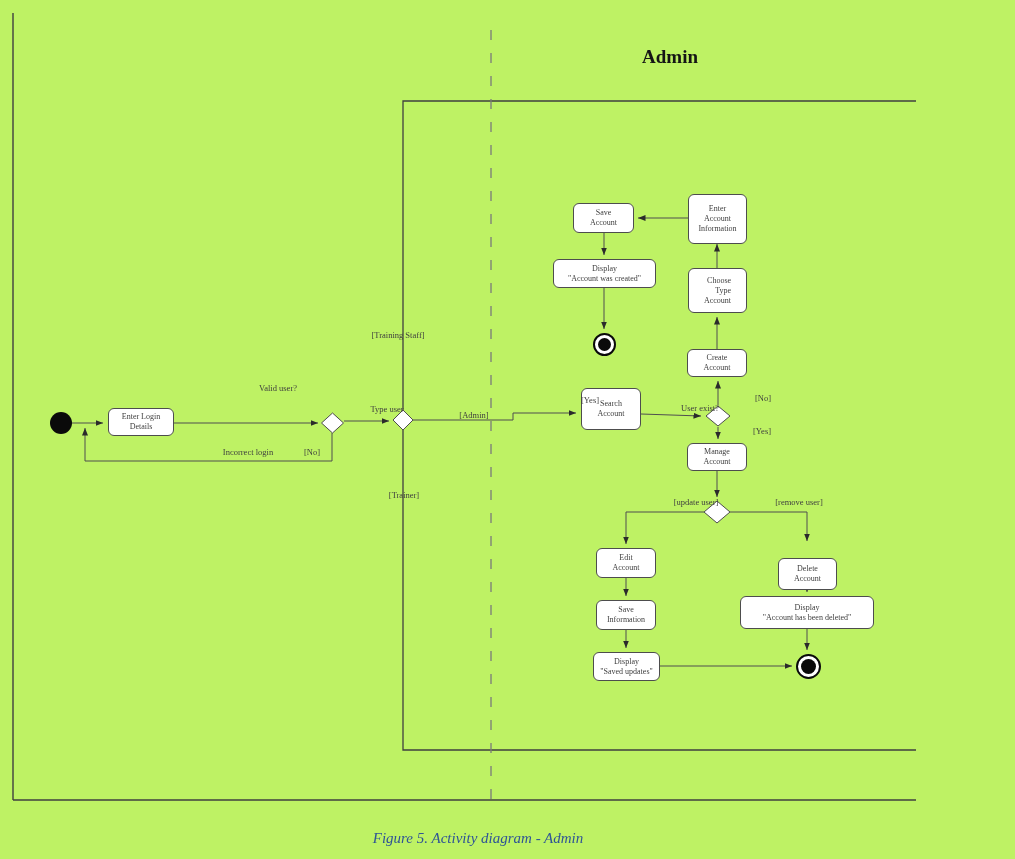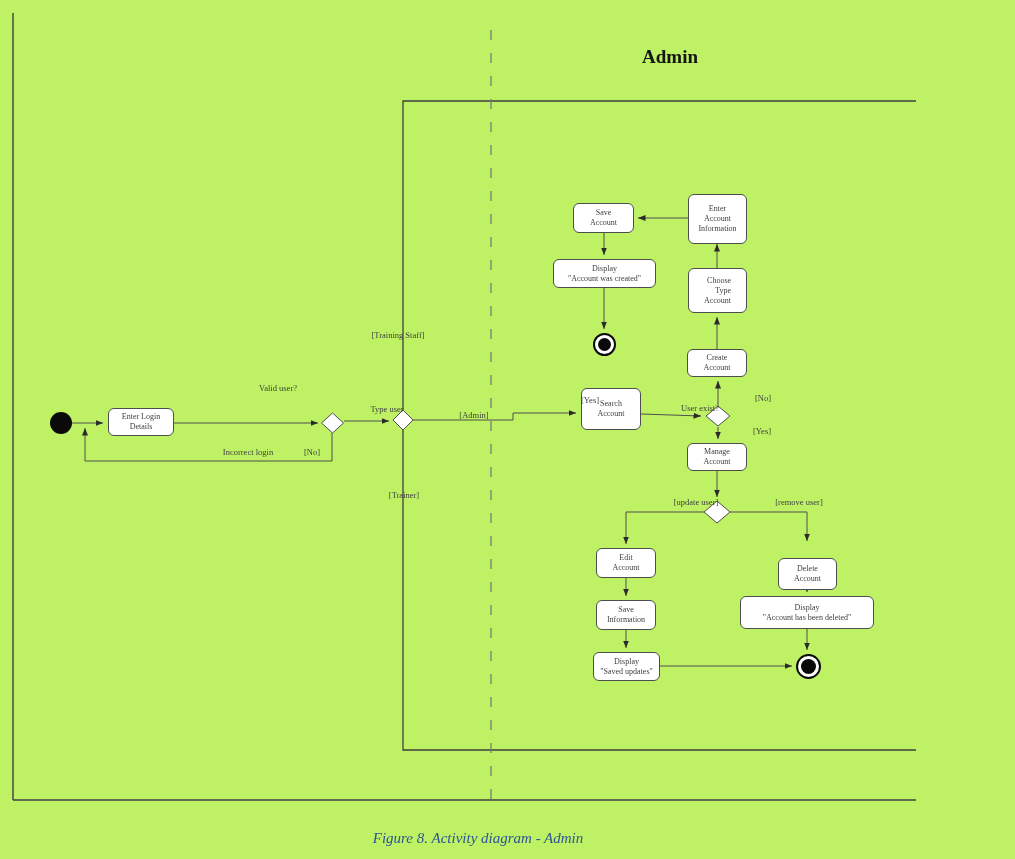--- a/index.html
+++ b/index.html
@@ -62,21 +62,21 @@
     <path d="M807,577 V592" stroke="#4f4f4f" stroke-width="1" fill="none" marker-end="url(#arw)"></path>
     <path d="M807,629 V650" stroke="#4f4f4f" stroke-width="1" fill="none" marker-end="url(#arw)"></path>
 
     <polygon points="321.5,423 332.5,413 343.5,423 332.5,433" fill="#fff" stroke="#4d4d4d" stroke-width="1"></polygon>
     <polygon points="393,420 403,410 413,420 403,430" fill="#fff" stroke="#4d4d4d" stroke-width="1"></polygon>
     <polygon points="706,416 718,406 730,416 718,426" fill="#fff" stroke="#4d4d4d" stroke-width="1"></polygon>
     <polygon points="704,512 717,501 730,512 717,523" fill="#fff" stroke="#4d4d4d" stroke-width="1"></polygon>
   </svg>
 
   <div class="title">Admin</div>
-  <div class="caption">Figure 8. Activity diagram - Admin</div>
+  <div class="caption">Figure 5. Activity diagram - Admin</div>
 
   <div class="start" style="left:50px;top:412px;width:22px;height:22px;"></div>
   <div class="final" style="left:593px;top:333px;width:23px;height:23px;">
     <div class="dot" style="width:13px;height:13px;"></div>
   </div>
   <div class="final" style="left:796px;top:654px;width:25px;height:25px;">
     <div class="dot" style="width:15px;height:15px;"></div>
   </div>
 
   <div class="action" style="left:108px;top:408px;width:66px;height:28px;">Enter Login

